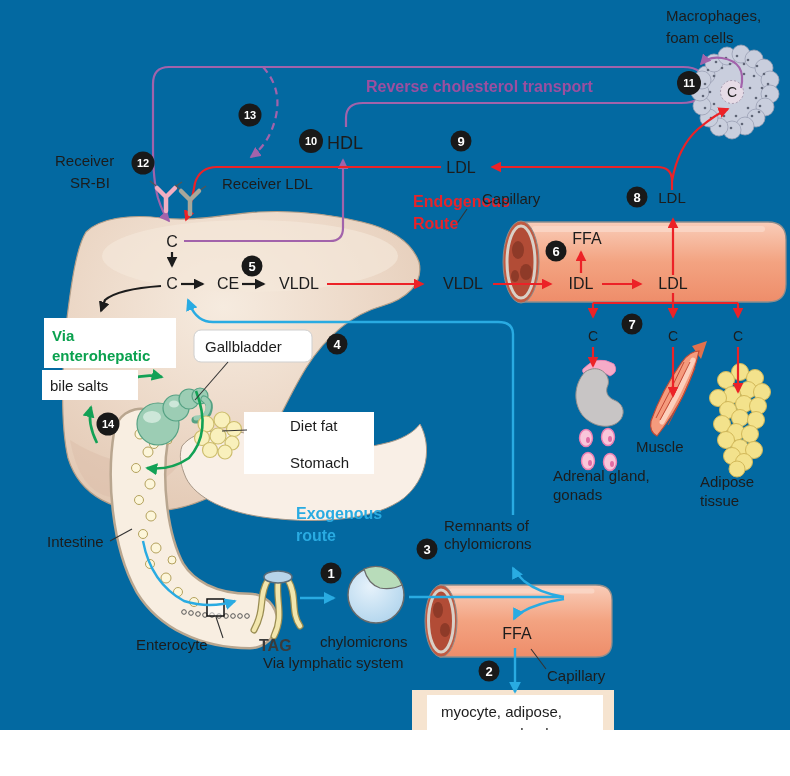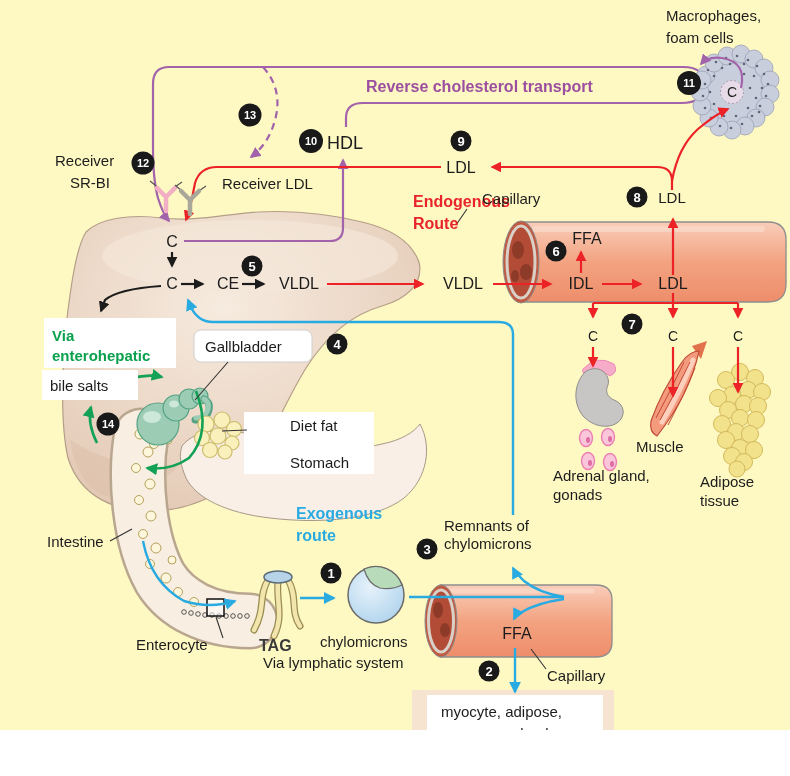--- a/index.html
+++ b/index.html
@@ -1,16 +1,16 @@
 <!DOCTYPE html>
 <html><head>
 <meta charset="utf-8">
 <style>
   html,body{margin:0;padding:0;background:#ffffff;}
-  #stage{position:relative;width:790px;height:730px;background:#fef9c3;overflow:hidden;
+  #stage{position:relative;width:790px;height:730px;background:#0369a1;overflow:hidden;
          font-family:"Liberation Sans",sans-serif;}
   svg{position:absolute;left:0;top:0;}
   text{font-family:"Liberation Sans",sans-serif;fill:#1c1c1c;}
   .t15{font-size:15px;}
   .t16{font-size:16px;font-weight:500;}
   .t18{font-size:18px;font-weight:500;}
   .t14{font-size:14px;font-weight:500;}
   .redb{font-size:16px;font-weight:bold;fill:#e8232a;}
   .blueb{font-size:16px;font-weight:bold;fill:#29abe2;}
   .greenb{font-size:15px;font-weight:bold;fill:#0aa14e;}

